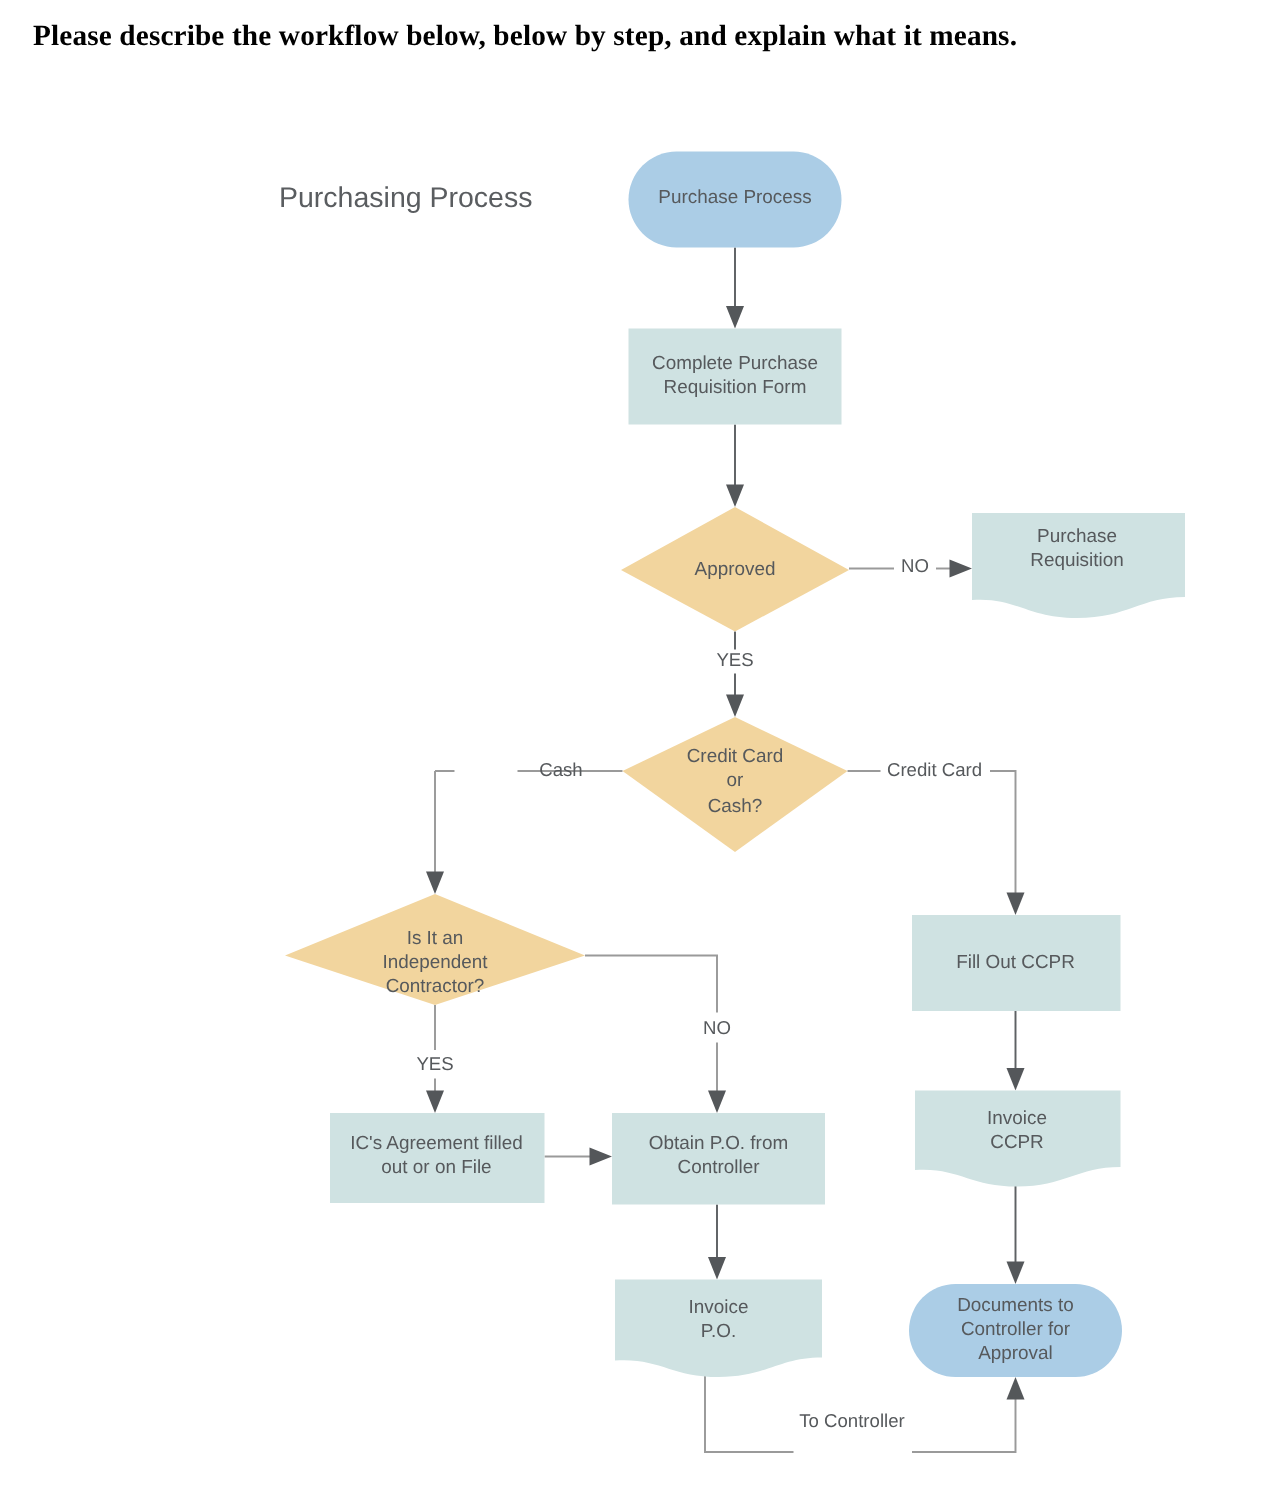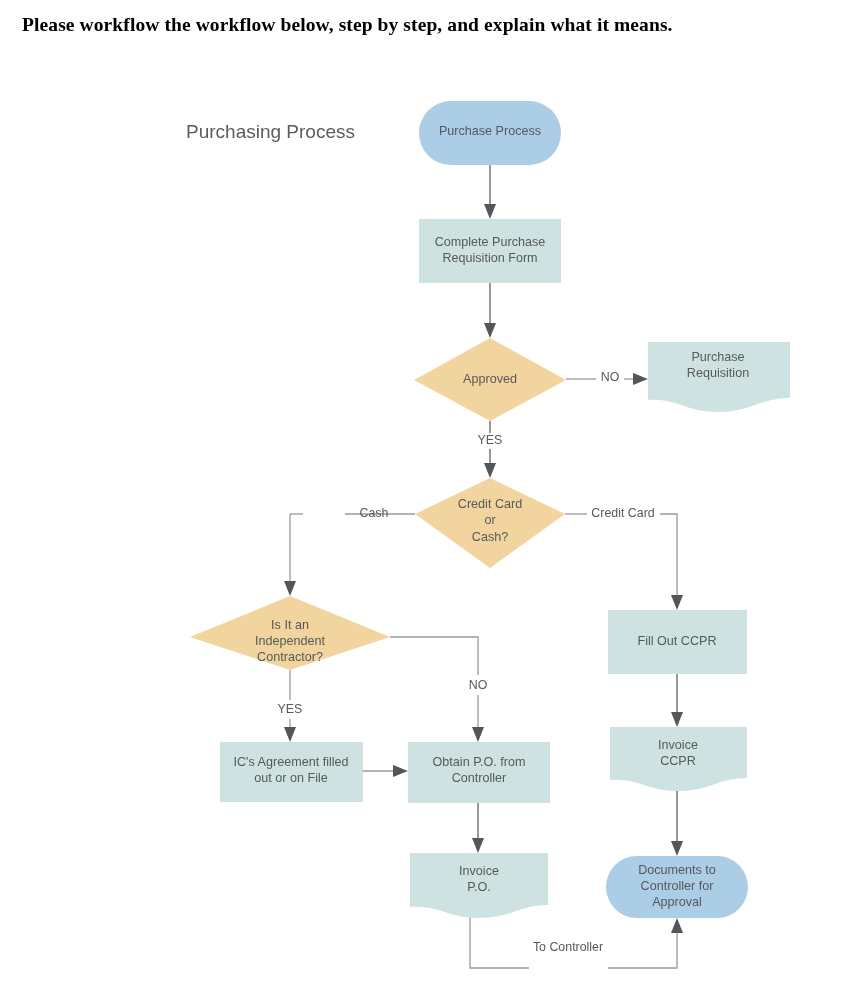--- a/index.html
+++ b/index.html
@@ -73,21 +73,21 @@
   .arrow-head {
     fill: #54575a;
   }
   .shape-outline {
     stroke: none;
   }
 </style>
 </head>
 <body>
 
-<div id="prompt-heading">Please workflow the workflow below, step by step, and explain what it means.</div>
+<div id="prompt-heading">Please describe the workflow below, below by step, and explain what it means.</div>
 
 <div id="flowchart-canvas">
 <svg viewBox="0 0 842 1006" xmlns="http://www.w3.org/2000/svg">
 
   <g>
     <path class="edge-line-dark" d="M490,165 L490,208"></path>
     <polygon class="arrow-head" points="490,219 484,204 496,204"></polygon>
   </g>
 
   <g>

